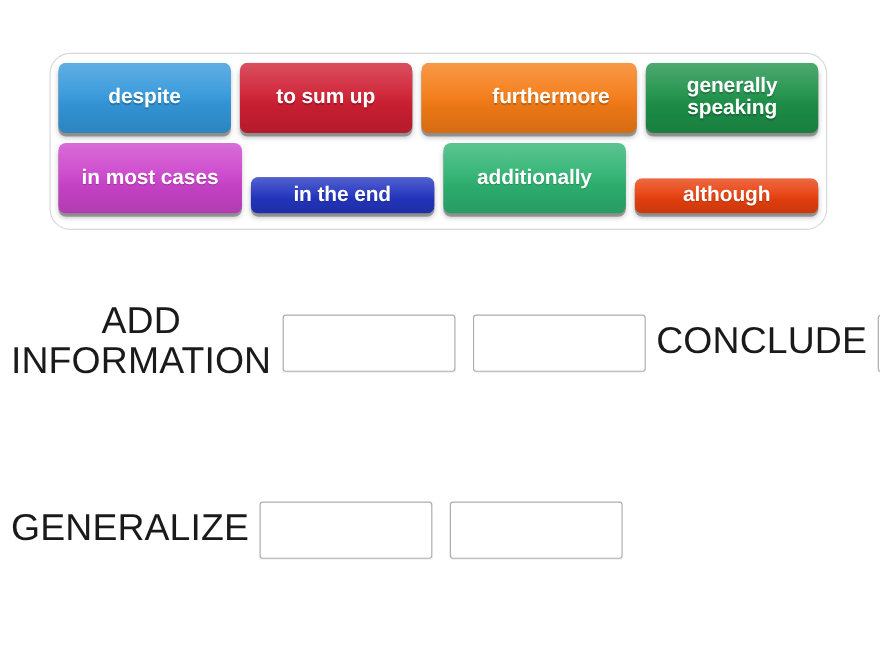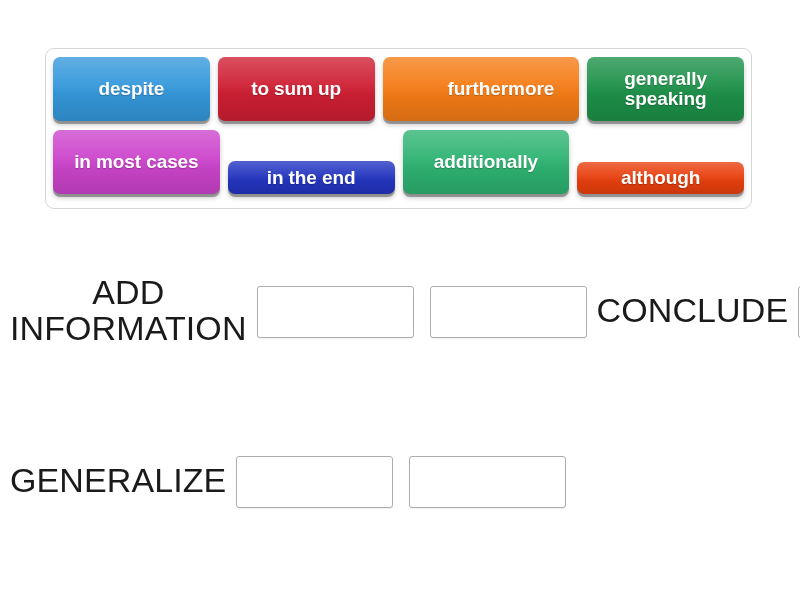--- a/index.html
+++ b/index.html
@@ -22,21 +22,21 @@
   }
 
   
   .tile-tray {
     position: absolute;
     left: 45px;
     top: 48px;
     width: 707px;
     height: 161px;
     border: 1px solid #d6d6d6;
-    border-radius: 9px;
+    border-radius: 19px;
     background: #ffffff;
     padding: 8px 7px;
   }
 
   .tile-row {
     display: flex;
     gap: 8px;
     height: 64px;
     margin-bottom: 9px;
   }

